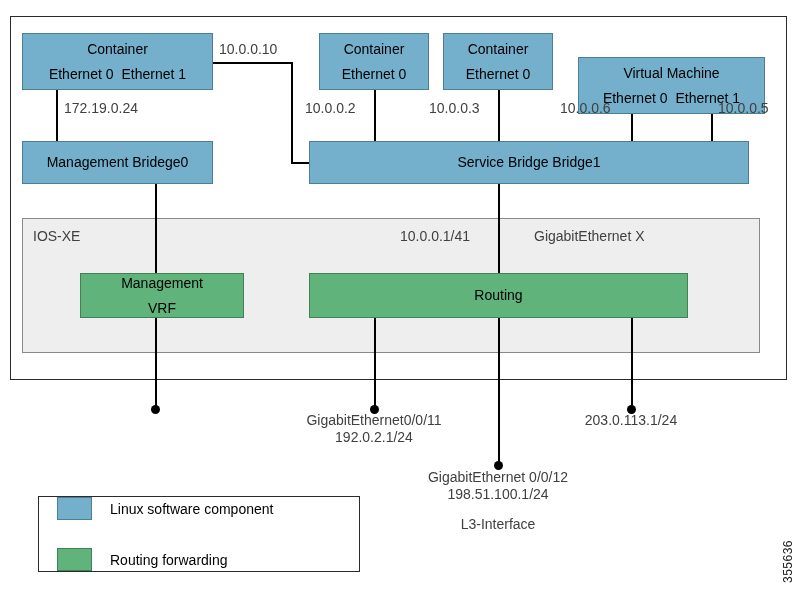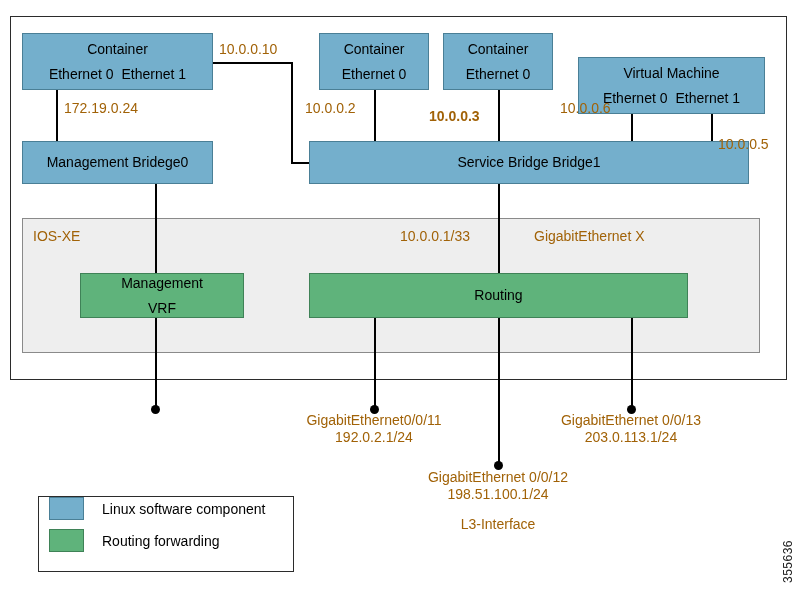--- a/index.html
+++ b/index.html
@@ -56,45 +56,45 @@
   .dot {
     position: absolute;
     width: 9px;
     height: 9px;
     border-radius: 50%;
     background: #000000;
   }
   .lbl {
     position: absolute;
     font-size: 14px;
-    color: #a16207;
+    color: #404040;
     white-space: nowrap;
     line-height: 1.22;
   }
   .lbl.center { text-align: center; }
   .two-col {
     display: flex;
     gap: 8px;
     justify-content: center;
   }
   
   #legend {
     position: absolute;
     left: 38px;
     top: 496px;
-    width: 256px;
+    width: 322px;
     height: 76px;
     box-sizing: border-box;
     border: 1px solid #2b2b2b;
     background: #ffffff;
     display: flex;
     flex-direction: column;
-    justify-content: flex-start;
+    justify-content: space-between;
     gap: 9px;
-    padding: 0 0 0 10px;
+    padding: 0 0 0 18px;
   }
   .legend-row {
     display: flex;
     align-items: center;
     gap: 18px;
     font-size: 14px;
   }
   .swatch {
     width: 33px;
     height: 21px;
@@ -189,45 +189,44 @@
   <div class="box green" style="left:80px; top:273px; width:164px; height:45px;">
     <div>Management</div>
     <div>VRF</div>
   </div>
 
   <div class="box green" style="left:309px; top:273px; width:379px; height:45px;">
     <div>Routing</div>
   </div>
 
   <div class="lbl" style="left:33px; top:228px;">IOS-XE</div>
-  <div class="lbl" style="left:400px; top:228px;">10.0.0.1/33</div>
+  <div class="lbl" style="left:400px; top:228px;">10.0.0.1/41</div>
   <div class="lbl" style="left:534px; top:228px;">GigabitEthernet X</div>
 
   <div class="lbl" style="left:219px; top:41px;">10.0.0.10</div>
   <div class="lbl" style="left:64px; top:100px;">172.19.0.24</div>
   <div class="lbl" style="left:305px; top:100px;">10.0.0.2</div>
-  <div class="lbl" style="left:429px; top:108px;font-weight:bold;">10.0.0.3</div>
+  <div class="lbl" style="left:429px; top:100px;">10.0.0.3</div>
   <div class="lbl" style="left:560px; top:100px;">10.0.0.6</div>
-  <div class="lbl" style="left:718px; top:100px;margin-top:36px;">10.0.0.5</div>
+  <div class="lbl" style="left:718px; top:100px;">10.0.0.5</div>
 
 
   <div class="lbl center" style="left:274px; top:412px; width:200px;">
     <div>GigabitEthernet0/0/11</div>
     <div>192.0.2.1/24</div>
   </div>
 
   <div class="lbl center" style="left:398px; top:469px; width:200px;">
     <div>GigabitEthernet 0/0/12</div>
     <div>198.51.100.1/24</div>
     <div style="height:13px;"></div>
     <div>L3-Interface</div>
   </div>
 
   <div class="lbl center" style="left:531px; top:412px; width:200px;">
-    <div>GigabitEthernet 0/0/13</div>
     <div>203.0.113.1/24</div>
   </div>
 
   <div id="legend">
     <div class="legend-row">
       <span class="swatch blue" style="border:1px solid #4a7f96;"></span>
       <span>Linux software component</span>
     </div>
     <div class="legend-row">
       <span class="swatch green" style="border:1px solid #3f8257;"></span>

